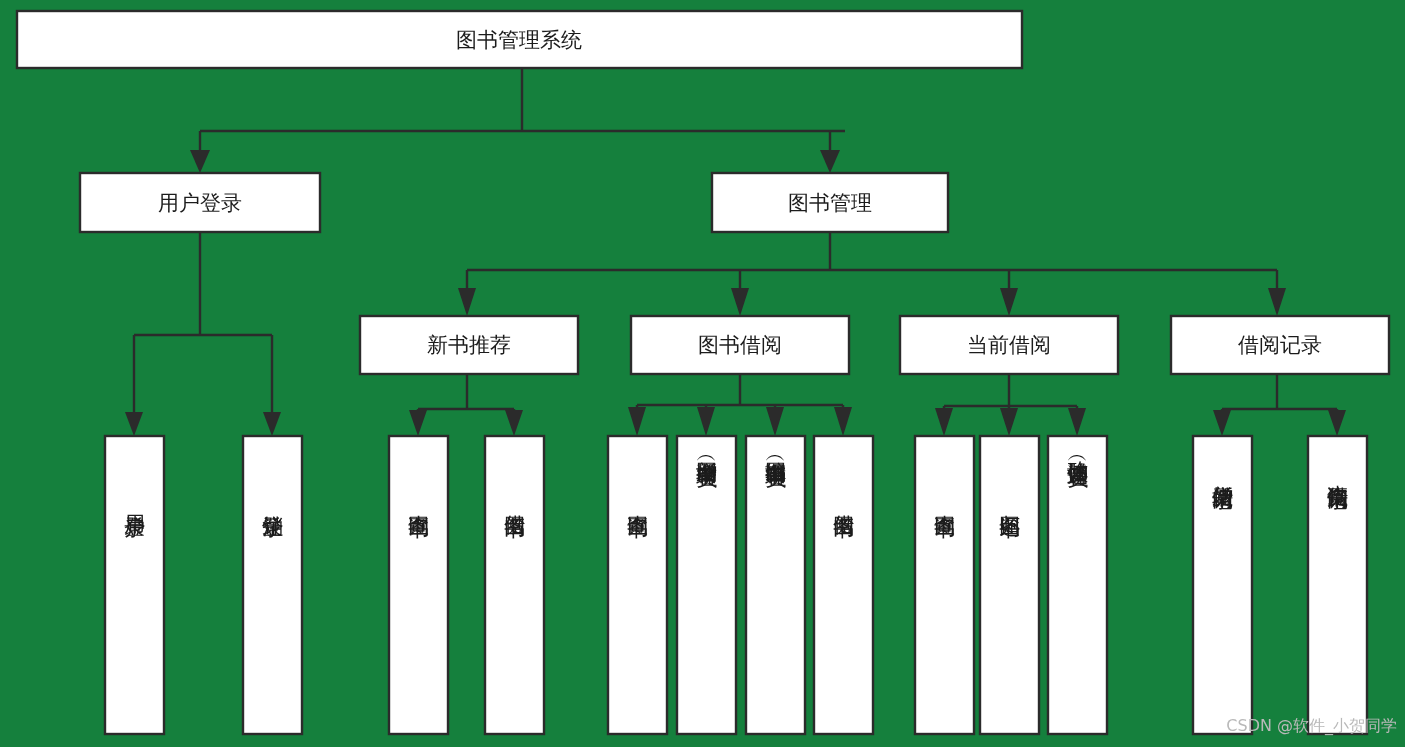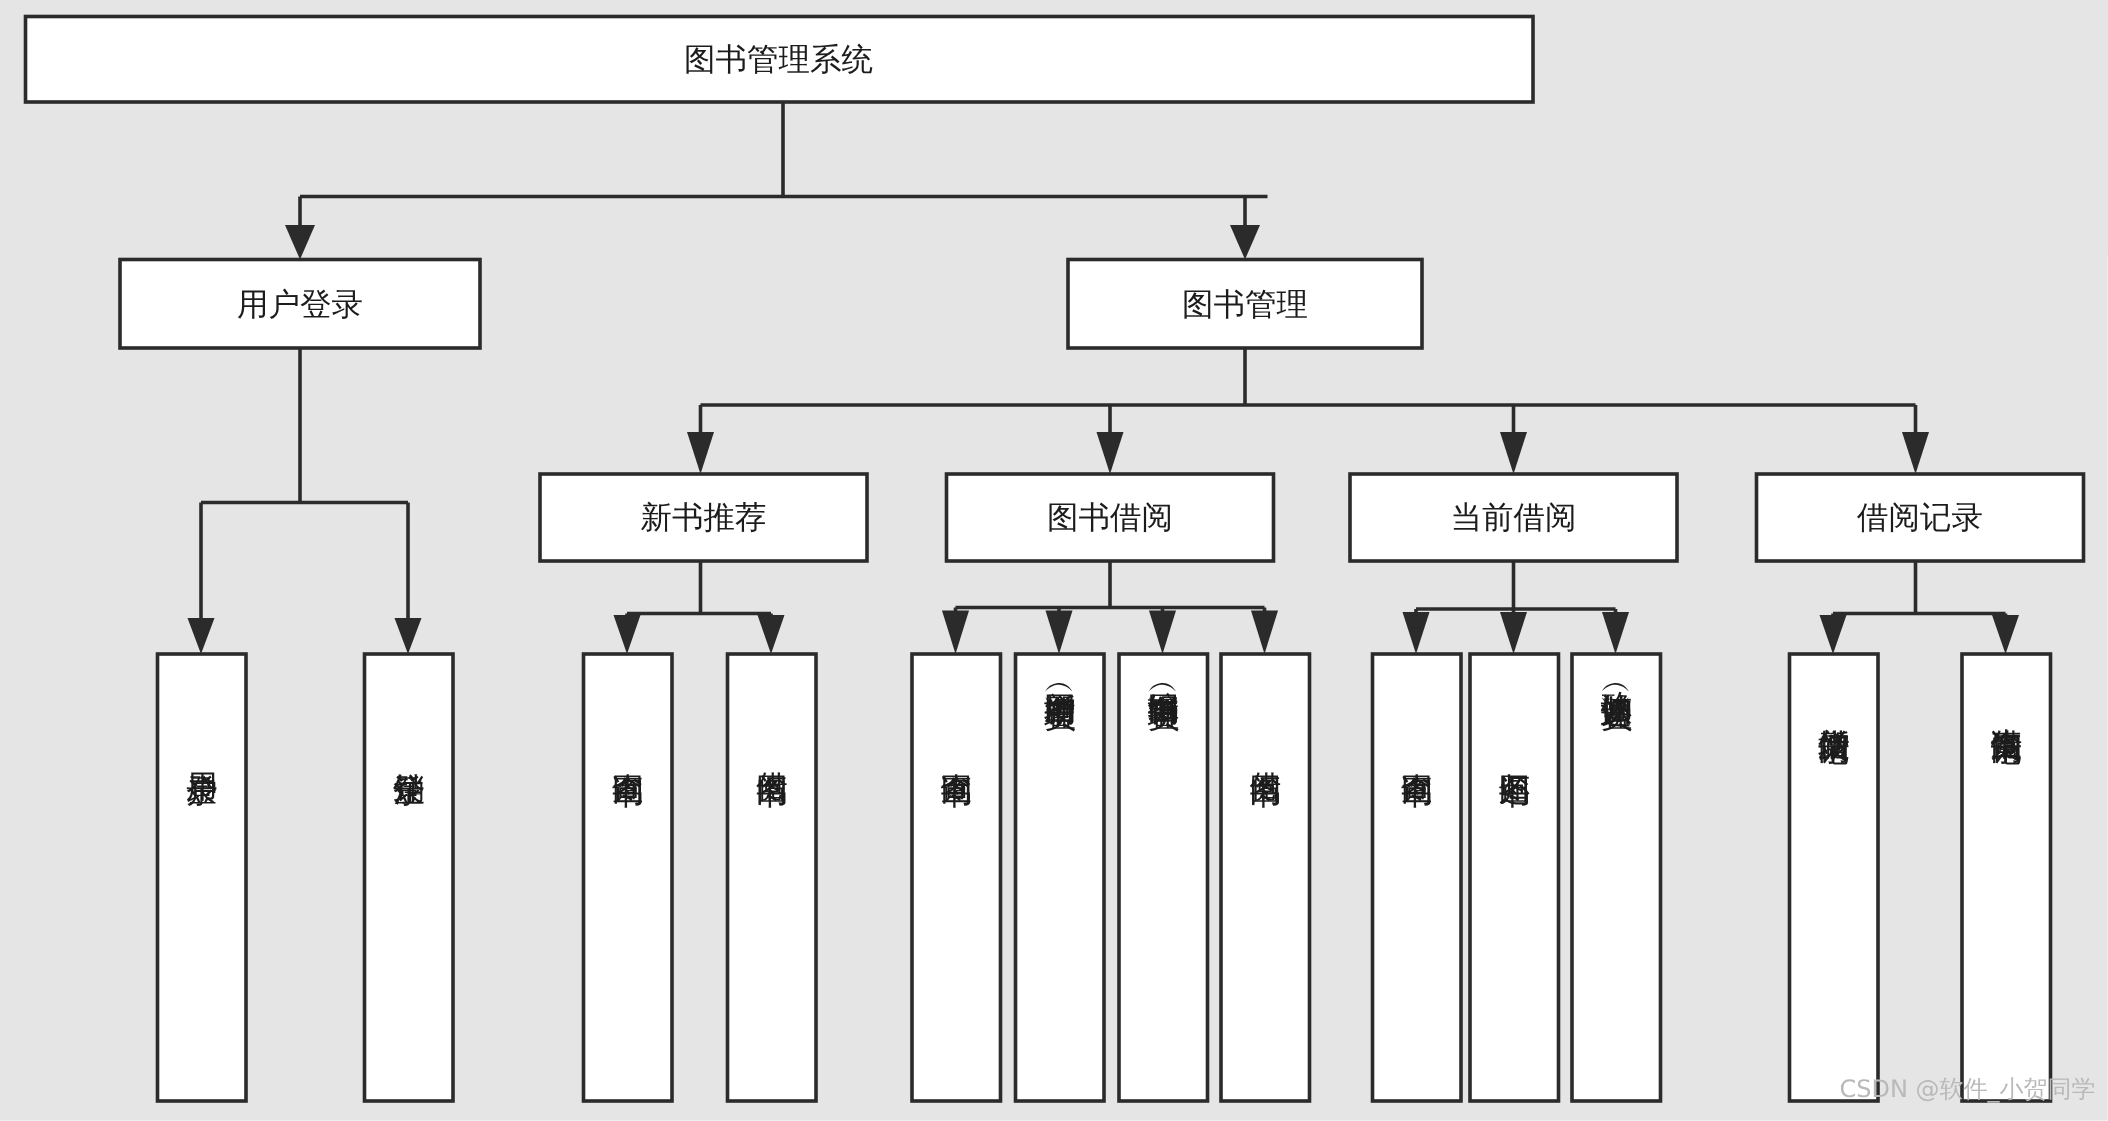--- a/index.html
+++ b/index.html
@@ -10,21 +10,21 @@
   body {
     width: 1405px;
     height: 747px;
     font-family: "DejaVu Sans", "Liberation Sans", sans-serif;
     overflow: hidden;
   }
   #diagram-root {
     position: relative;
     width: 1405px;
     height: 747px;
-    background: #e5e5e5;
+    background: #15803d;
   }
   svg.diagram-canvas {
     display: block;
     width: 1405px;
     height: 747px;
   }
   .node-box {
     fill: #ffffff;
     stroke: #2b2b2b;
     stroke-width: 2.4;

